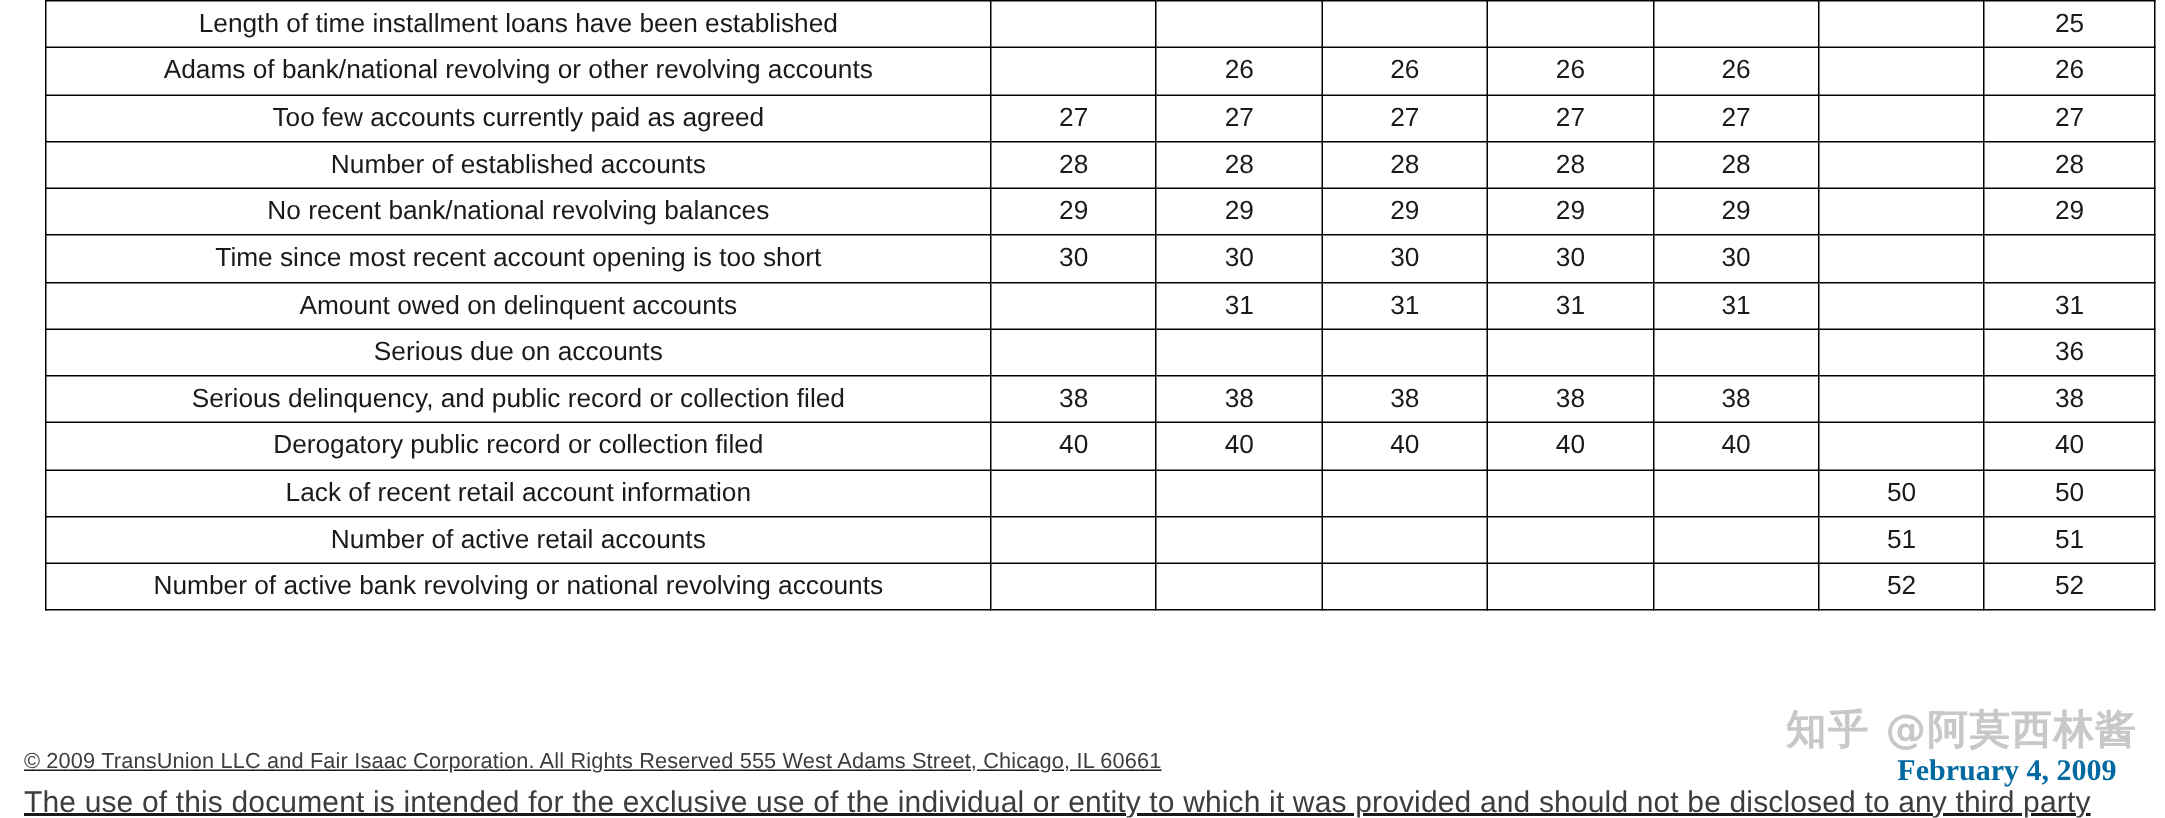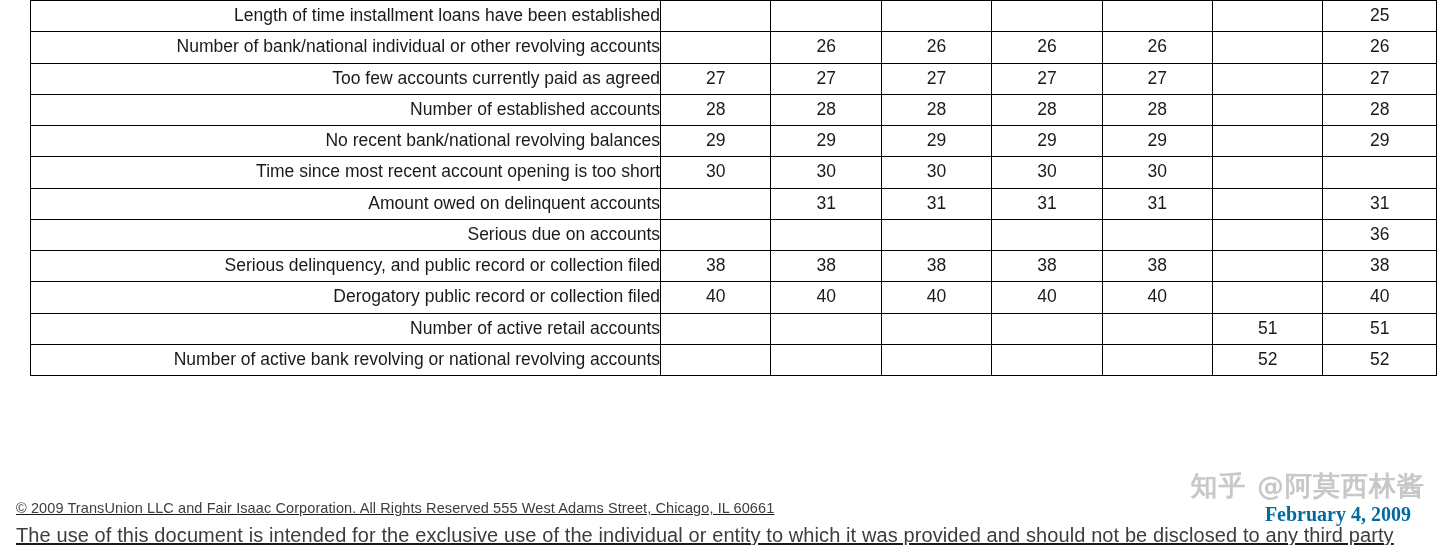--- a/index.html
+++ b/index.html
@@ -33,21 +33,21 @@
     font-size: 17.5px;
     line-height: 1.33;
     padding: 3px 0 4px 0;
     vertical-align: top;
     height: 22px;
   }
   table.reason-table tr:first-child td {
     border-top: 1px solid #000000;
   }
   td.label {
-    text-align: right;
+    text-align: center;
     padding-left: 12px;
     padding-right: 6px;
     width: 604px;
   }
   td.num {
     text-align: center;
     width: 105px;
   }
   td.num.wide {
     width: 108px;
@@ -102,21 +102,21 @@
         <td class="label">Length of time installment loans have been established</td>
         <td class="num"></td>
         <td class="num"></td>
         <td class="num"></td>
         <td class="num"></td>
         <td class="num"></td>
         <td class="num"></td>
         <td class="num wide">25</td>
       </tr>
       <tr>
-        <td class="label">Number of bank/national individual or other revolving accounts</td>
+        <td class="label">Adams of bank/national revolving or other revolving accounts</td>
         <td class="num"></td>
         <td class="num">26</td>
         <td class="num">26</td>
         <td class="num">26</td>
         <td class="num">26</td>
         <td class="num"></td>
         <td class="num wide">26</td>
       </tr>
       <tr>
         <td class="label">Too few accounts currently paid as agreed</td>
@@ -190,20 +190,30 @@
       </tr>
       <tr>
         <td class="label">Derogatory public record or collection filed</td>
         <td class="num">40</td>
         <td class="num">40</td>
         <td class="num">40</td>
         <td class="num">40</td>
         <td class="num">40</td>
         <td class="num"></td>
         <td class="num wide">40</td>
+      </tr>
+      <tr>
+        <td class="label">Lack of recent retail account information</td>
+        <td class="num"></td>
+        <td class="num"></td>
+        <td class="num"></td>
+        <td class="num"></td>
+        <td class="num"></td>
+        <td class="num">50</td>
+        <td class="num wide">50</td>
       </tr>
       <tr>
         <td class="label">Number of active retail accounts</td>
         <td class="num"></td>
         <td class="num"></td>
         <td class="num"></td>
         <td class="num"></td>
         <td class="num"></td>
         <td class="num">51</td>
         <td class="num wide">51</td>

